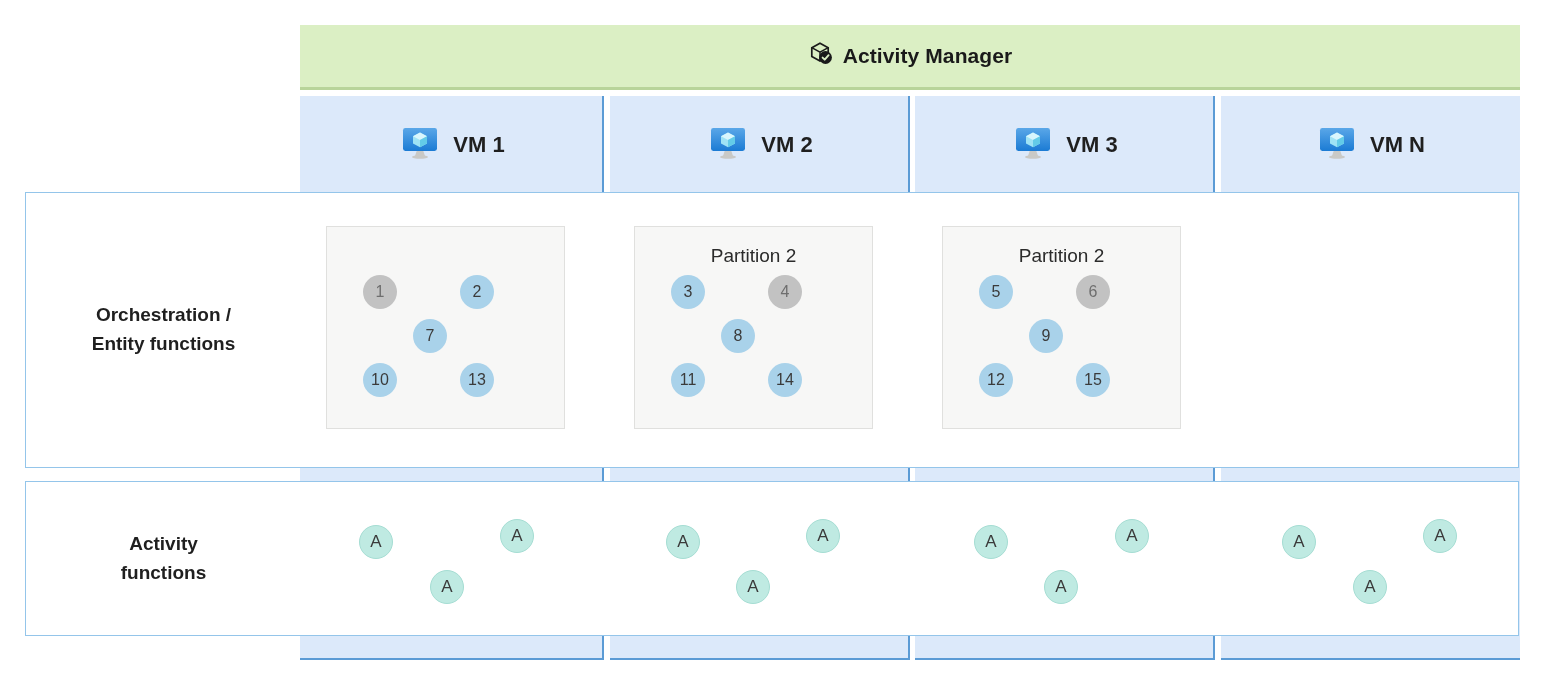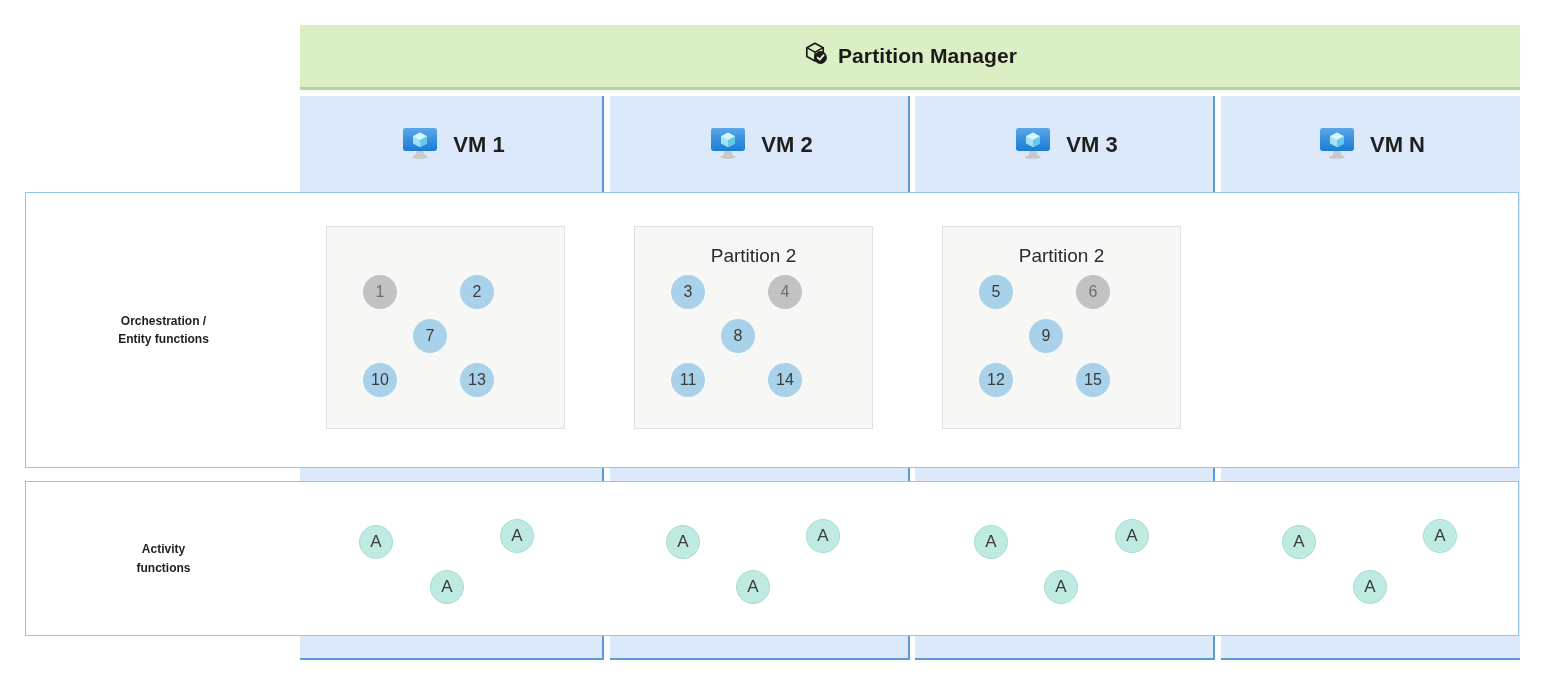--- a/index.html
+++ b/index.html
@@ -86,21 +86,21 @@
   .row-label {
     position: absolute;
     left: 0;
     top: 0;
     width: 275px;
     height: 100%;
     display: flex;
     flex-direction: column;
     align-items: center;
     justify-content: center;
-    font-size: 12px;
+    font-size: 19px;
     font-weight: bold;
     color: #1f1f1f;
     line-height: 1.52;
     text-align: center;
   }
 
   
   .partition-box {
     position: absolute;
     top: 33px;
@@ -172,21 +172,21 @@
 
   <div class="pm-header">
     <span class="pm-icon">
       <svg width="26" height="26" viewBox="0 0 26 26">
         <path d="M12 2.2 L20.2 6.7 L20.2 15.6 L12 20.1 L3.8 15.6 L3.8 6.7 Z" fill="none" stroke="#1a1a1a" stroke-width="1.7"></path>
         <path d="M3.8 6.7 L12 11.2 L20.2 6.7 M12 11.2 L12 20.1" fill="none" stroke="#1a1a1a" stroke-width="1.5"></path>
         <circle cx="17.5" cy="16.5" r="6.4" fill="#1a1a1a"></circle>
         <path d="M14.6 16.6 L16.7 18.7 L20.6 14.2" fill="none" stroke="#dbefc4" stroke-width="1.9" stroke-linecap="round" stroke-linejoin="round"></path>
       </svg>
     </span>
-    <span class="pm-title">Partition Manager</span>
+    <span class="pm-title">Activity Manager</span>
   </div>
 
   <div id="vm-heads">
       <div class="vm-head" style="left: 300px; width: 304px;">
         <span class="vm-icon"><svg width="42" height="42" viewBox="0 0 42 42">
             <defs>
               <linearGradient id="vmg1" x1="0" y1="0" x2="0" y2="1">
                 <stop offset="0" stop-color="#5aa7e8"></stop>
                 <stop offset="1" stop-color="#1b7bd4"></stop>
               </linearGradient>

